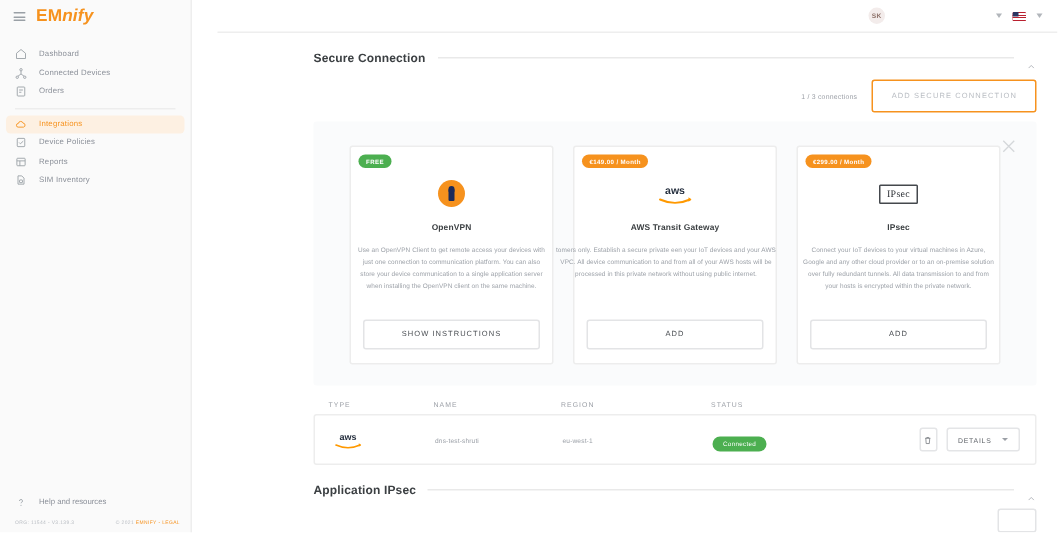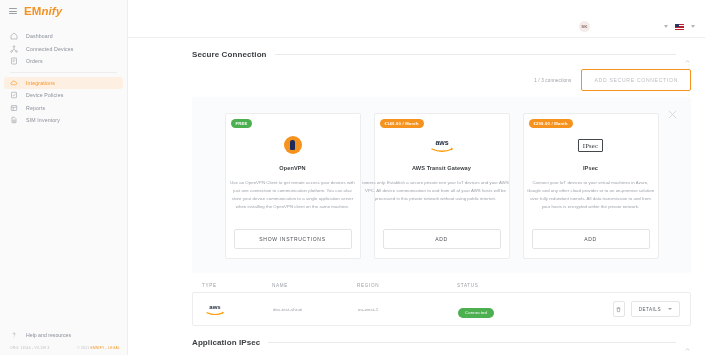--- a/index.html
+++ b/index.html
@@ -2,21 +2,21 @@
 <html><head>
 <meta charset="utf-8">
 <style>
   * { box-sizing: border-box; margin: 0; padding: 0; }
   html, body {
     width: 705px; height: 355px;
     font-family: "Liberation Sans", sans-serif;
     background: #ffffff;
     overflow: hidden;
   }
-  .app { position: relative; width: 705px; height: 299px; display: flex; }
+  .app { position: relative; width: 705px; height: 299px; display: flex; gap: 17px; }
 
   
   .sidebar {
     width: 128px; height: 355px;
     background: #fafafa;
     border-right: 1px solid #eeeeee;
     position: relative;
     flex: 0 0 128px;
   }
   .brand {
@@ -55,21 +55,21 @@
   .help-row .ico { width: 8px; height: 8px; flex: 0 0 8px; }
   .footer-meta {
     display: flex; justify-content: space-between;
     padding: 5px 8px 0 10px;
     font-size: 3.3px; color: #b9bdc3; letter-spacing: .25px;
   }
   .footer-meta .legal { color: #b9bdc3; }
   .footer-meta .legal b { color: #f6921e; font-weight: 400; }
 
   
-  .main { flex: 1; position: relative; background: #ffffff; margin-top: 16px; }
+  .main { flex: 1; position: relative; background: #ffffff; }
   .topbar {
     height: 22px; border-bottom: 1px solid #eeeeee;
     display: flex; align-items: center; justify-content: flex-end;
     padding-right: 10px; gap: 7px; background: #fff;
   }
   .avatar {
     width: 11px; height: 11px; border-radius: 50%;
     background: #f3eceb; color: #8d7068;
     font-size: 4.4px; font-weight: 700; letter-spacing: .3px;
     display: flex; align-items: center; justify-content: center;

